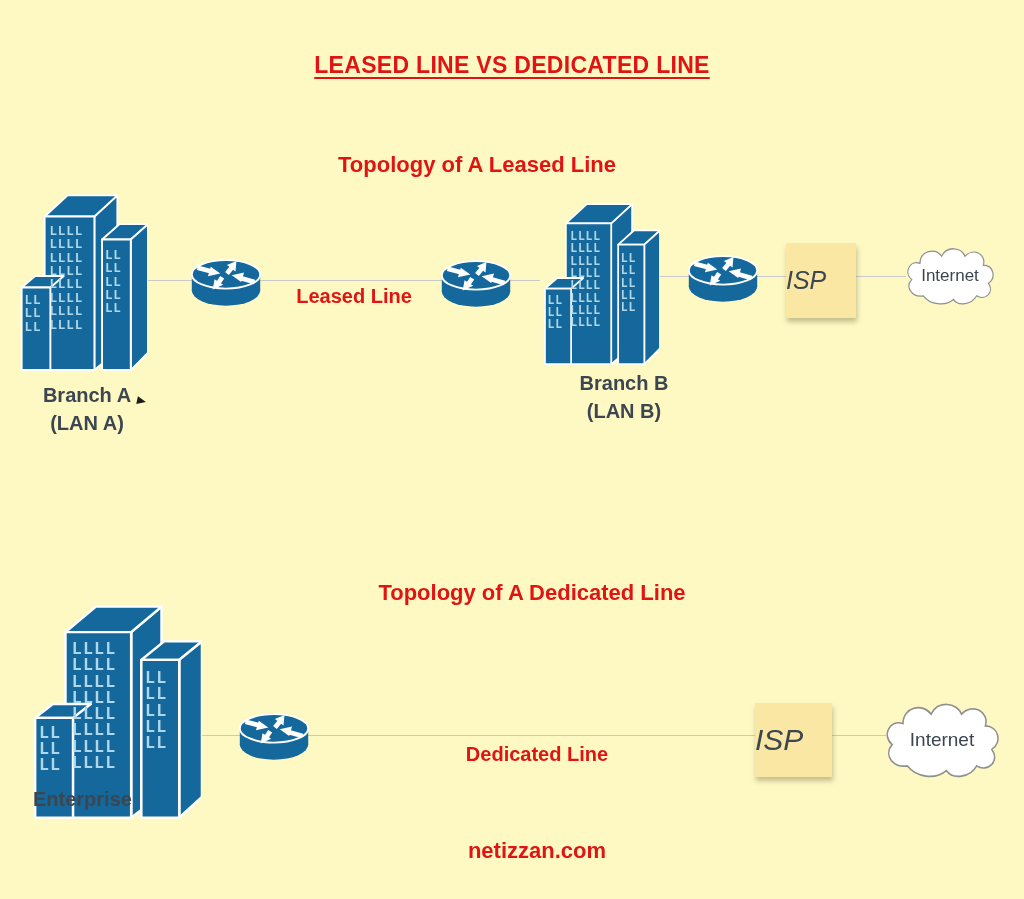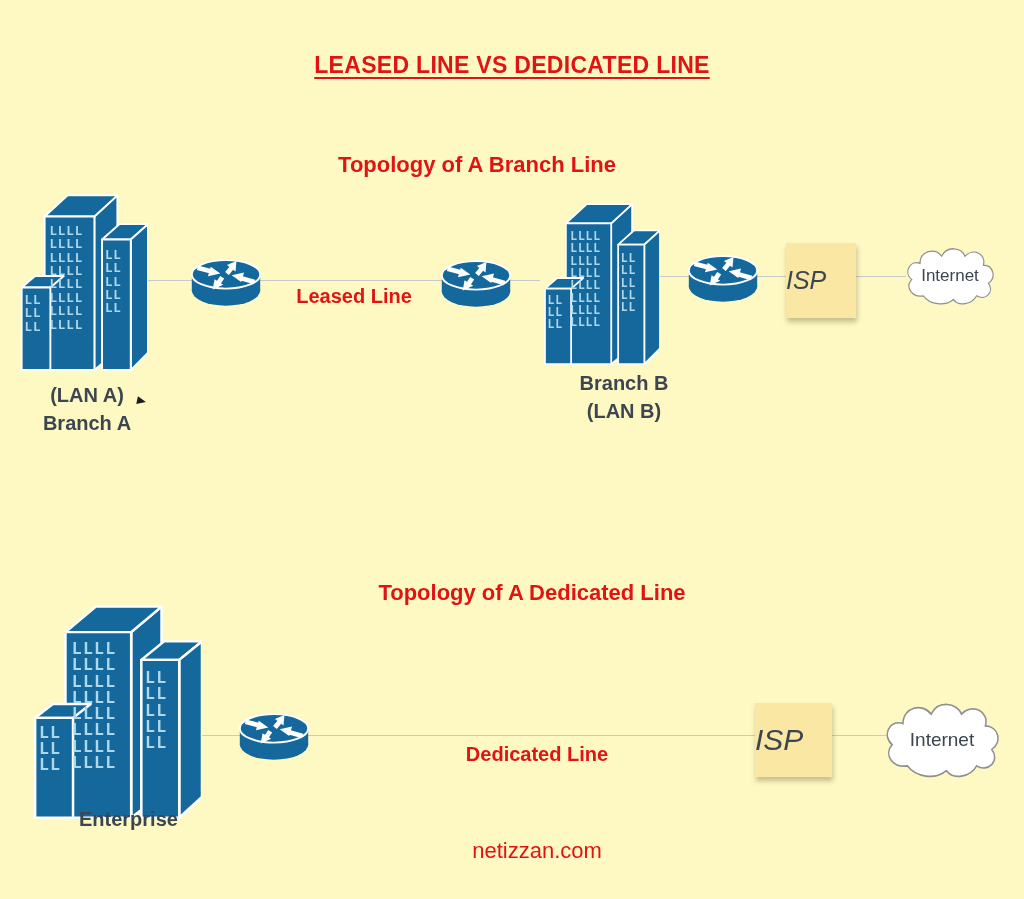--- a/index.html
+++ b/index.html
@@ -21,21 +21,21 @@
   .link-label{
     font-size:20px;font-weight:bold;color:var(--accent-red);
     text-align:center;z-index:3;
   }
   .node-label{
     font-size:20px;font-weight:bold;color:var(--label-dark);
     text-align:center;line-height:28px;z-index:3;
   }
   .node-label.left{text-align:left;line-height:30px;}
   .watermark{
-    font-size:22px;font-weight:normal;color:var(--accent-red);
+    font-size:22px;font-weight:bold;color:var(--accent-red);
     text-align:center;z-index:3;
   }
   
   .conn{height:0;border-top:1px solid var(--line-gray);z-index:1;}
   
   .sticky{
     background:var(--sticky-yellow);
     display:flex;align-items:center;justify-content:flex-start;
     color:var(--label-dark);z-index:2;
     box-shadow:1px 4px 5px rgba(90,80,40,.35);
@@ -72,21 +72,21 @@
     transform:rotate(12deg);
   }
 </style>
 </head>
 <body>
 
 <div id="canvas">
 
   <div class="abs main-title">LEASED LINE VS DEDICATED LINE</div>
 
-  <div class="abs section-heading" style="top:152px;left:277px;width:400px;">Topology of A Branch Line</div>
+  <div class="abs section-heading" style="top:152px;left:277px;width:400px;">Topology of A Leased Line</div>
 
   <div class="abs conn" style="top:280px;left:147px;width:393px;"></div>
   <div class="abs conn" style="top:276px;left:655px;width:133px;"></div>
   <div class="abs conn" style="top:276px;left:856px;width:50px;"></div>
 
   <div class="abs node" style="top:180px;left:14px;">
     <svg width="134" height="192" viewBox="0 0 140 200" preserveAspectRatio="none">
       <g class="white-edge">
         <polygon class="blue-fill" points="84,38 108,16 108,178 84,198"></polygon>
         <polygon class="blue-fill" points="32,38 84,38 108,16 56,16"></polygon>
@@ -111,22 +111,22 @@
         <text x="95" y="110">LL</text>
           <text x="95" y="124">LL</text>
         <text x="95" y="138">LL</text>
         <text x="11" y="129">LL</text>
           <text x="11" y="143">LL</text>
         <text x="11" y="157">LL</text>
       </g>
     </svg>
   </div>
   <div class="abs node-label" style="top:381px;left:7px;width:160px;">
+    <div>Branch A</div>
     <div>(LAN A)</div>
-    <div>Branch A</div>
   </div>
   <div class="abs cursor" style="top:397px;left:137px;"></div>
 
   <div class="abs node" style="top:255px;left:188px;">
     <svg width="76" height="54" viewBox="0 0 80 56">
       <ellipse class="blue-fill" cx="40" cy="37" rx="36" ry="16"></ellipse>
       <rect class="blue-fill" x="4" y="20" width="72" height="17"></rect>
       <ellipse class="blue-fill" cx="40" cy="20" rx="36" ry="15" stroke="#fff" stroke-width="2"></ellipse>
       <g fill="#fff" stroke="none">
         <line x1="10" y1="13" x2="25" y2="17" stroke="#fff" stroke-width="5"></line>
@@ -257,21 +257,21 @@
           <text x="95" y="96">LL</text>
         <text x="95" y="110">LL</text>
           <text x="95" y="124">LL</text>
         <text x="95" y="138">LL</text>
         <text x="11" y="129">LL</text>
           <text x="11" y="143">LL</text>
         <text x="11" y="157">LL</text>
       </g>
     </svg>
   </div>
-  <div class="abs node-label left" style="top:804px;left:33px;width:180px;margin-left:46px;">
+  <div class="abs node-label left" style="top:784px;left:33px;width:180px;">
     <div>Enterprise</div>
   </div>
 
   <div class="abs node" style="top:709px;left:236px;">
     <svg width="76" height="54" viewBox="0 0 80 56">
       <ellipse class="blue-fill" cx="40" cy="37" rx="36" ry="16"></ellipse>
       <rect class="blue-fill" x="4" y="20" width="72" height="17"></rect>
       <ellipse class="blue-fill" cx="40" cy="20" rx="36" ry="15" stroke="#fff" stroke-width="2"></ellipse>
       <g fill="#fff" stroke="none">
         <line x1="10" y1="13" x2="25" y2="17" stroke="#fff" stroke-width="5"></line>

